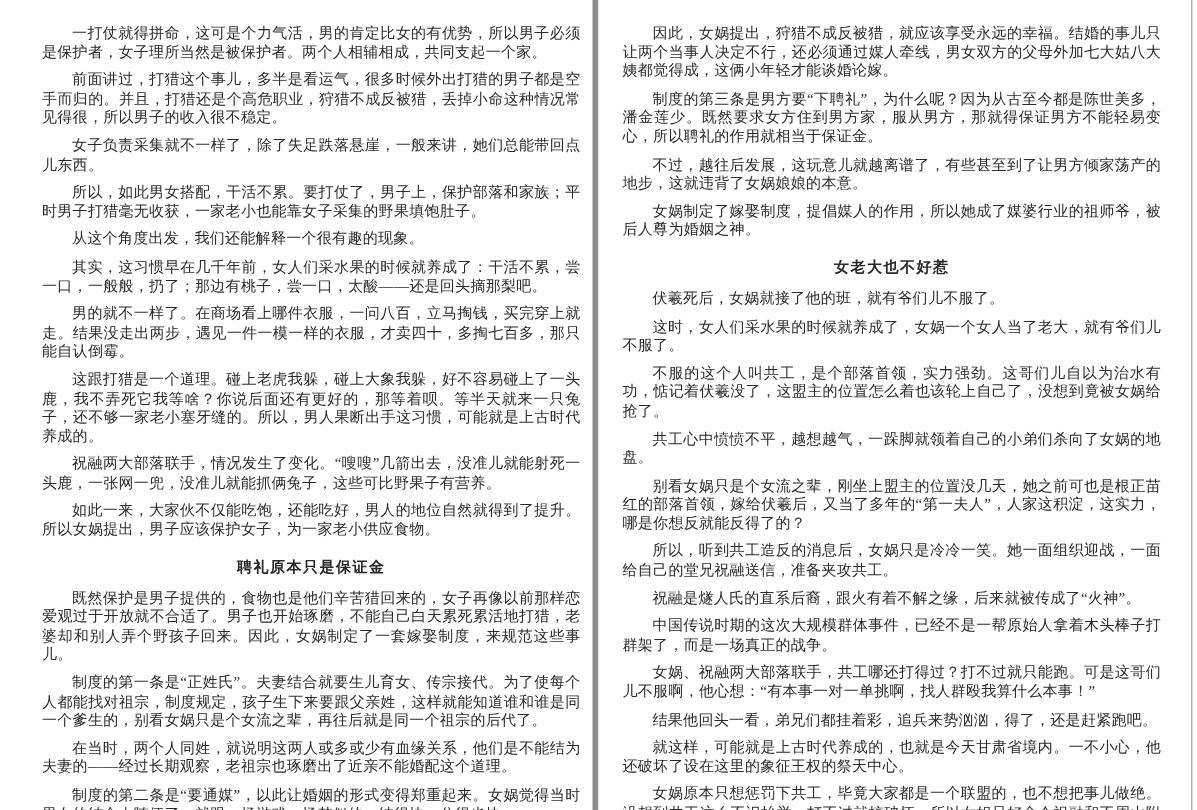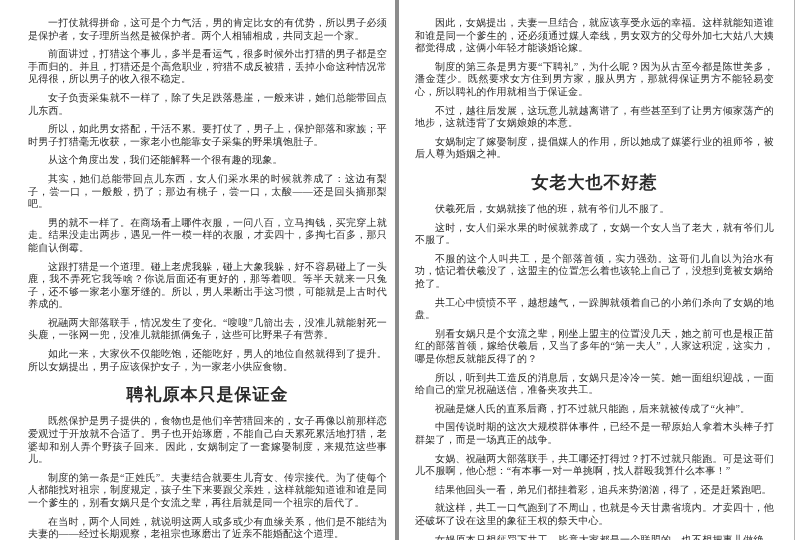--- a/index.html
+++ b/index.html
@@ -31,59 +31,59 @@
   .edge-line{
     position:absolute;top:0;right:3px;width:1px;height:540px;
     background:var(--edge-color);
   }
   .body-par{
     font-size:10px;line-height:1.26;margin:0 0 6px 0;
     text-indent:2em;text-align:justify;text-justify:inter-ideograph;
     letter-spacing:0.2px;
   }
   .sec-heading{
-    font-size:17px;font-weight:bold;text-align:center;
+    font-size:10px;font-weight:bold;text-align:center;
     margin:11px 0 9px 0;line-height:1.3;letter-spacing:1px;
   }
 </style>
 </head>
 <body>
 
 <div class="spread">
   <div class="page page-left">
       <p class="body-par">一打仗就得拼命，这可是个力气活，男的肯定比女的有优势，所以男子必须是保护者，女子理所当然是被保护者。两个人相辅相成，共同支起一个家。</p>
       <p class="body-par">前面讲过，打猎这个事儿，多半是看运气，很多时候外出打猎的男子都是空手而归的。并且，打猎还是个高危职业，狩猎不成反被猎，丢掉小命这种情况常见得很，所以男子的收入很不稳定。</p>
       <p class="body-par">女子负责采集就不一样了，除了失足跌落悬崖，一般来讲，她们总能带回点儿东西。</p>
       <p class="body-par">所以，如此男女搭配，干活不累。要打仗了，男子上，保护部落和家族；平时男子打猎毫无收获，一家老小也能靠女子采集的野果填饱肚子。</p>
       <p class="body-par">从这个角度出发，我们还能解释一个很有趣的现象。</p>
-      <p class="body-par">其实，她们总能带回点儿东西，女人们采水果的时候就养成了：这边有梨子，尝一口，一般般，扔了；那边有桃子，尝一口，太酸——还是回头摘那梨吧。</p>
+      <p class="body-par">其实，这习惯早在几千年前，女人们采水果的时候就养成了：干活不累，尝一口，一般般，扔了；那边有桃子，尝一口，太酸——还是回头摘那梨吧。</p>
       <p class="body-par">男的就不一样了。在商场看上哪件衣服，一问八百，立马掏钱，买完穿上就走。结果没走出两步，遇见一件一模一样的衣服，才卖四十，多掏七百多，那只能自认倒霉。</p>
       <p class="body-par">这跟打猎是一个道理。碰上老虎我躲，碰上大象我躲，好不容易碰上了一头鹿，我不弄死它我等啥？你说后面还有更好的，那等着呗。等半天就来一只兔子，还不够一家老小塞牙缝的。所以，男人果断出手这习惯，可能就是上古时代养成的。</p>
       <p class="body-par">祝融两大部落联手，情况发生了变化。“嗖嗖”几箭出去，没准儿就能射死一头鹿，一张网一兜，没准儿就能抓俩兔子，这些可比野果子有营养。</p>
       <p class="body-par">如此一来，大家伙不仅能吃饱，还能吃好，男人的地位自然就得到了提升。所以女娲提出，男子应该保护女子，为一家老小供应食物。</p>
       <h2 class="sec-heading">聘礼原本只是保证金</h2>
       <p class="body-par">既然保护是男子提供的，食物也是他们辛苦猎回来的，女子再像以前那样恋爱观过于开放就不合适了。男子也开始琢磨，不能自己白天累死累活地打猎，老婆却和别人弄个野孩子回来。因此，女娲制定了一套嫁娶制度，来规范这些事儿。</p>
       <p class="body-par">制度的第一条是“正姓氏”。夫妻结合就要生儿育女、传宗接代。为了使每个人都能找对祖宗，制度规定，孩子生下来要跟父亲姓，这样就能知道谁和谁是同一个爹生的，别看女娲只是个女流之辈，再往后就是同一个祖宗的后代了。</p>
       <p class="body-par">在当时，两个人同姓，就说明这两人或多或少有血缘关系，他们是不能结为夫妻的——经过长期观察，老祖宗也琢磨出了近亲不能婚配这个道理。</p>
       <p class="body-par">制度的第二条是“要通媒”，以此让婚姻的形式变得郑重起来。女娲觉得当时男女的结合太随便了，就跟一场游戏一场梦似的，结得快，分得也快。</p>
     </div>
   <div class="divider"></div>
   <div class="page page-right">
-      <p class="body-par">因此，女娲提出，夫妻一旦结合，就应该享受永远的幸福。这样就能知道谁和谁是同一个爹生的，还必须通过媒人牵线，男女双方的父母外加七大姑八大姨都觉得成，这俩小年轻才能谈婚论嫁。</p>
+      <p class="body-par">因此，女娲提出，狩猎不成反被猎，就应该享受永远的幸福。结婚的事儿只让两个当事人决定不行，还必须通过媒人牵线，男女双方的父母外加七大姑八大姨都觉得成，这俩小年轻才能谈婚论嫁。</p>
       <p class="body-par">制度的第三条是男方要“下聘礼”，为什么呢？因为从古至今都是陈世美多，潘金莲少。既然要求女方住到男方家，服从男方，那就得保证男方不能轻易变心，所以聘礼的作用就相当于保证金。</p>
       <p class="body-par">不过，越往后发展，这玩意儿就越离谱了，有些甚至到了让男方倾家荡产的地步，这就违背了女娲娘娘的本意。</p>
       <p class="body-par">女娲制定了嫁娶制度，提倡媒人的作用，所以她成了媒婆行业的祖师爷，被后人尊为婚姻之神。</p>
       <h2 class="sec-heading">女老大也不好惹</h2>
       <p class="body-par">伏羲死后，女娲就接了他的班，就有爷们儿不服了。</p>
       <p class="body-par">这时，女人们采水果的时候就养成了，女娲一个女人当了老大，就有爷们儿不服了。</p>
       <p class="body-par">不服的这个人叫共工，是个部落首领，实力强劲。这哥们儿自以为治水有功，惦记着伏羲没了，这盟主的位置怎么着也该轮上自己了，没想到竟被女娲给抢了。</p>
       <p class="body-par">共工心中愤愤不平，越想越气，一跺脚就领着自己的小弟们杀向了女娲的地盘。</p>
       <p class="body-par">别看女娲只是个女流之辈，刚坐上盟主的位置没几天，她之前可也是根正苗红的部落首领，嫁给伏羲后，又当了多年的“第一夫人”，人家这积淀，这实力，哪是你想反就能反得了的？</p>
       <p class="body-par">所以，听到共工造反的消息后，女娲只是冷冷一笑。她一面组织迎战，一面给自己的堂兄祝融送信，准备夹攻共工。</p>
-      <p class="body-par">祝融是燧人氏的直系后裔，打不过就只能跑，后来就被传成了“火神”。</p>
+      <p class="body-par">祝融是燧人氏的直系后裔，跟火有着不解之缘，后来就被传成了“火神”。</p>
       <p class="body-par">中国传说时期的这次大规模群体事件，已经不是一帮原始人拿着木头棒子打群架了，而是一场真正的战争。</p>
       <p class="body-par">女娲、祝融两大部落联手，共工哪还打得过？打不过就只能跑。可是这哥们儿不服啊，他心想：“有本事一对一单挑啊，找人群殴我算什么本事！”</p>
       <p class="body-par">结果他回头一看，弟兄们都挂着彩，追兵来势汹汹，得了，还是赶紧跑吧。</p>
-      <p class="body-par">就这样，共工一口气跑到了不周山，也就是今天甘肃省境内。才卖四十，他还破坏了设在这里的象征王权的祭天中心。</p>
+      <p class="body-par">就这样，可能就是上古时代养成的，也就是今天甘肃省境内。一不小心，他还破坏了设在这里的象征王权的祭天中心。</p>
       <p class="body-par">女娲原本只想惩罚下共工，毕竟大家都是一个联盟的，也不想把事儿做绝。没想到共工这么不识抬举，打不过就搞破坏，所以女娲只好命令祝融和不周山附近的部落联合起来攻打他，一直把他赶到了祁连山以北。</p>
     </div>
   <div class="edge-line"></div>
 </div>
 
 </body></html>

